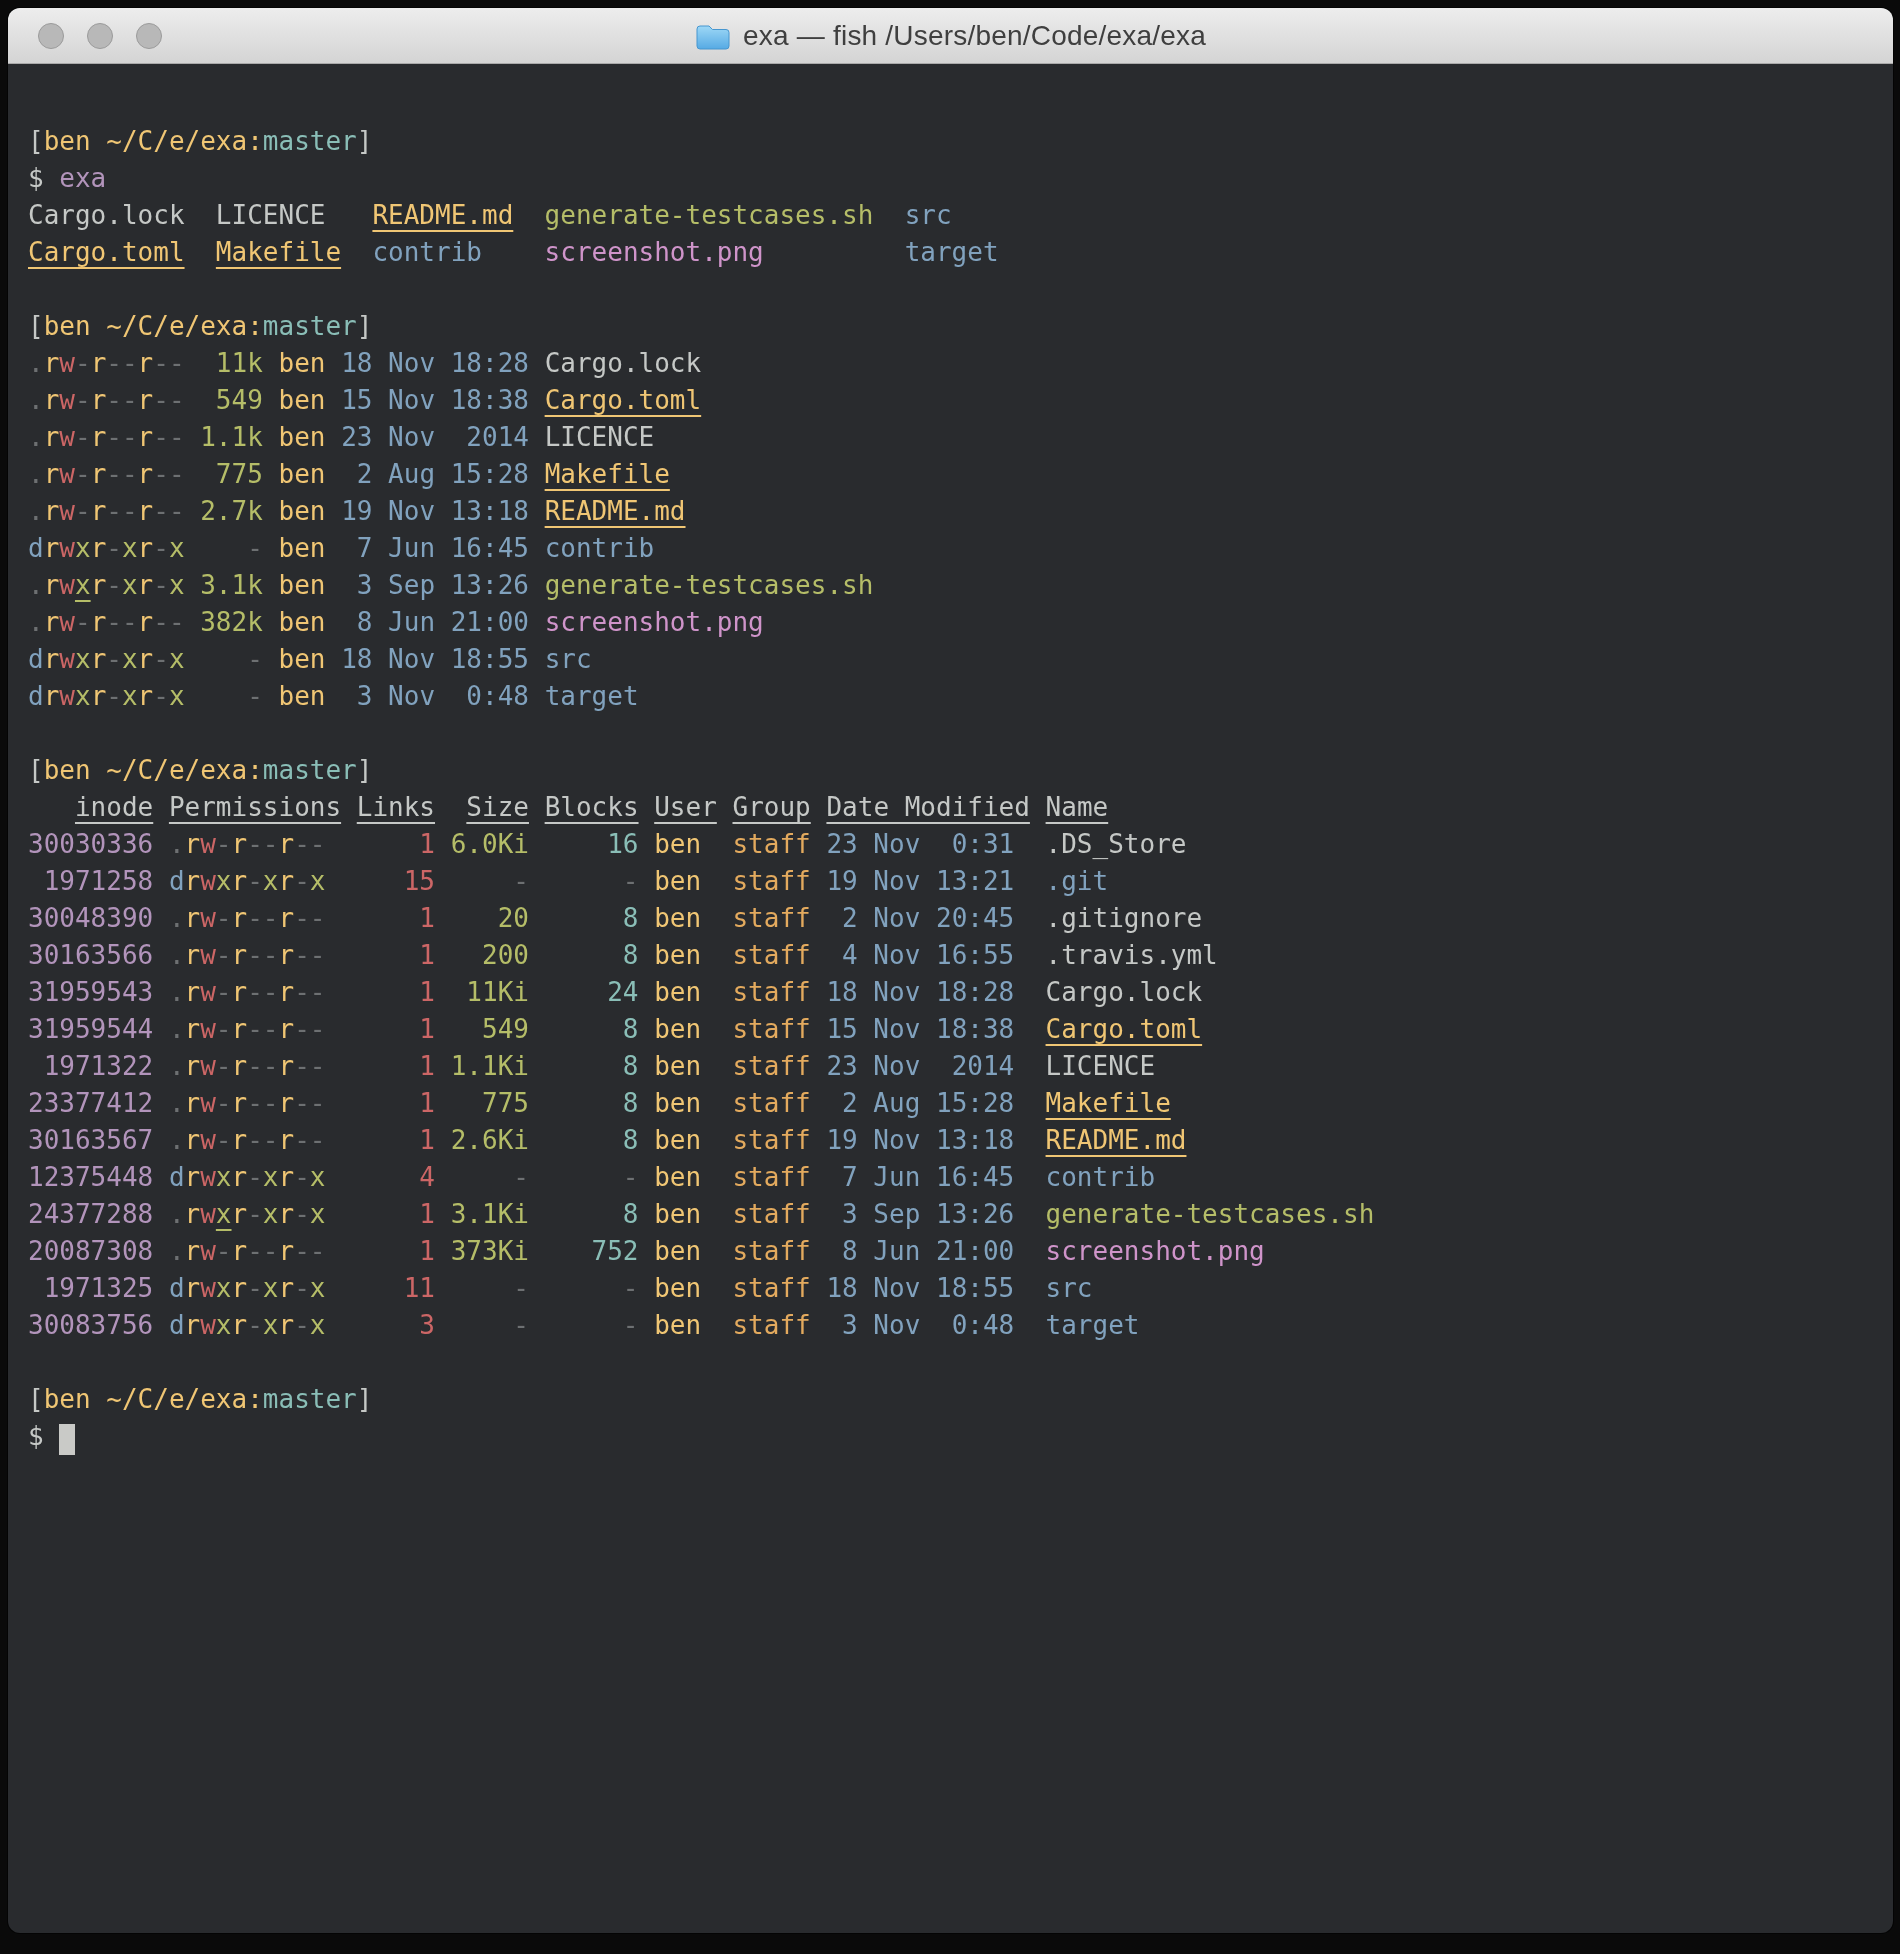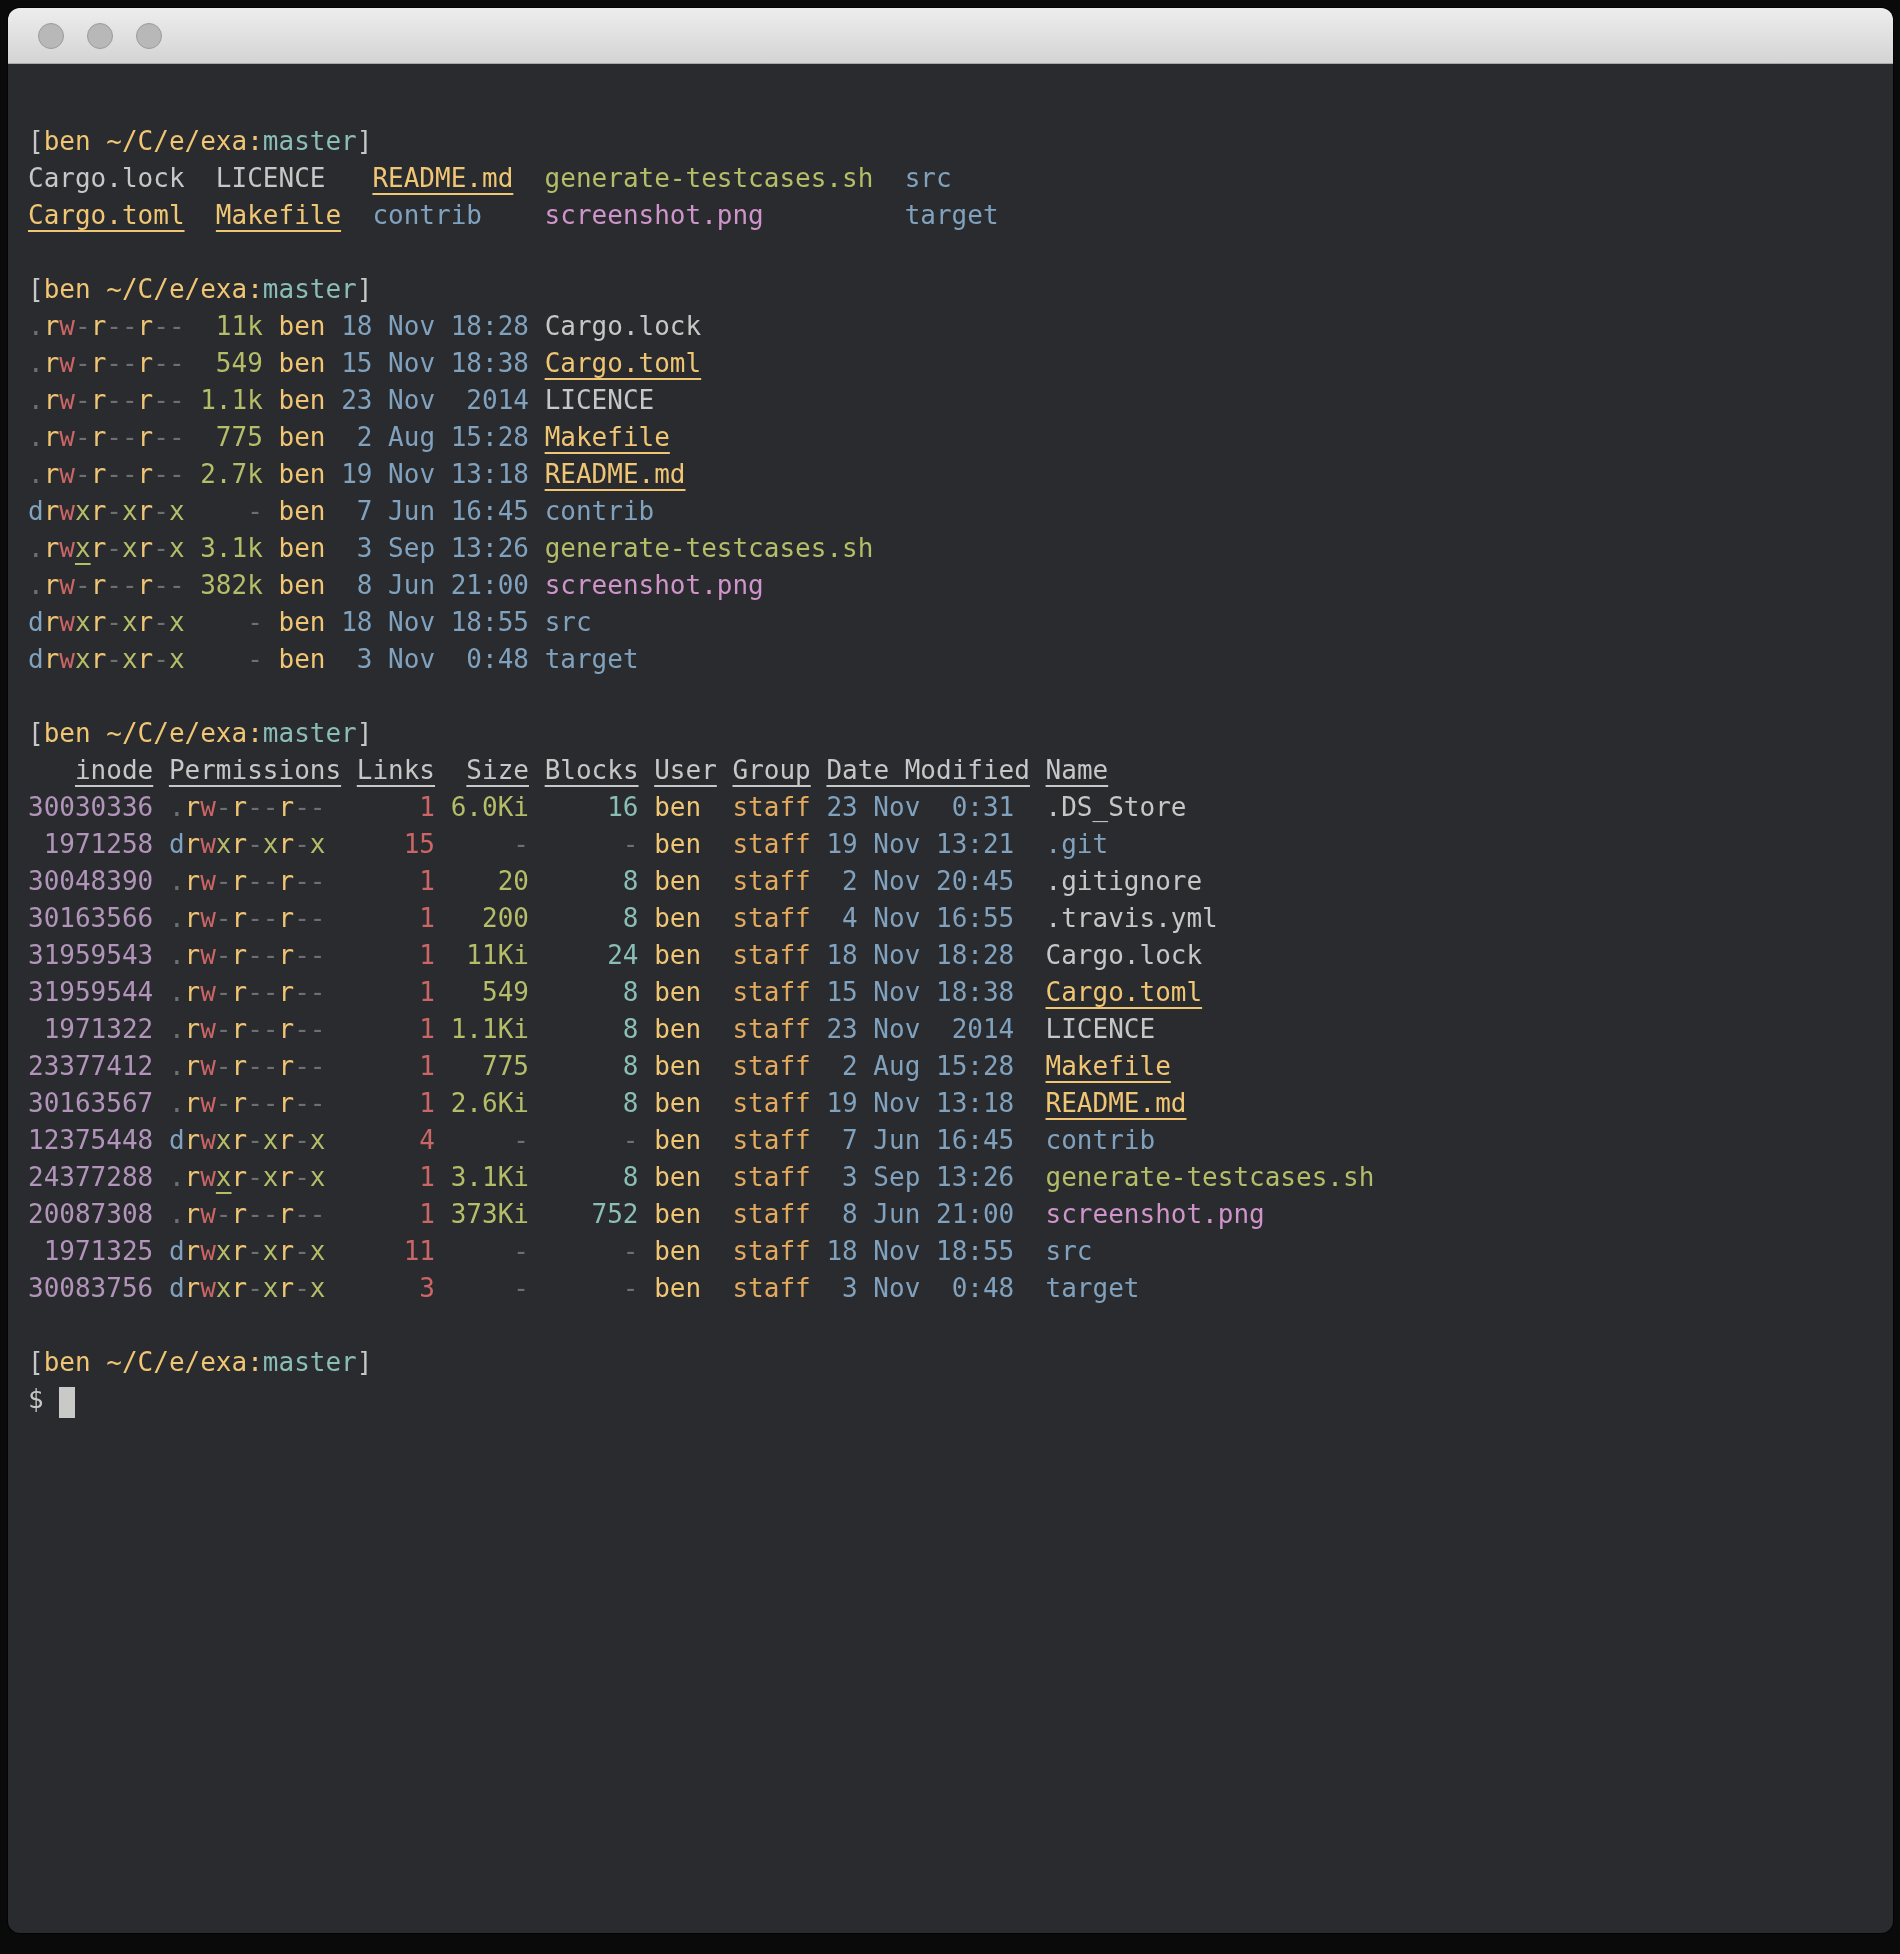--- a/index.html
+++ b/index.html
@@ -63,25 +63,40 @@
 </head>
 <body>
 
 <div class="window">
   <div class="titlebar">
     <div class="traffic">
       <span class="light"></span>
       <span class="light"></span>
       <span class="light"></span>
     </div>
+    <div class="title">
+      <span class="foldericon">
+        <svg width="36" height="30" viewBox="0 0 36 30" xmlns="http://www.w3.org/2000/svg">
+          <defs>
+            <linearGradient id="fg1" x1="0" y1="0" x2="0" y2="1">
+              <stop offset="0" stop-color="#9ed8f6"></stop>
+              <stop offset="1" stop-color="#56aae4"></stop>
+            </linearGradient>
+          </defs>
+          <path d="M2 8 a3 3 0 0 1 3 -3 h9 l3.5 3.5 H31 a3 3 0 0 1 3 3 V25 a3 3 0 0 1 -3 3 H5 a3 3 0 0 1 -3 -3 z" fill="url(#fg1)" stroke="#4796cf" stroke-width="1"></path>
+        </svg>
+      </span>
+      <span>exa — fish  /Users/ben/Code/exa/exa</span>
+    </div>
   </div>
   <div class="screen">
     <div id="term">
         <div class="line">&nbsp;</div>
         <div class="line"><span style="color: rgb(197, 200, 198);">[</span><span style="color: rgb(240, 198, 116);">ben</span><span style="color: rgb(197, 200, 198);"> </span><span style="color: rgb(240, 198, 116);">~/C/e/exa</span><span style="color: rgb(240, 198, 116);">:</span><span style="color: rgb(138, 190, 183);">master</span><span style="color: rgb(197, 200, 198);">]</span></div>
+        <div class="line"><span style="color: rgb(197, 200, 198);">$ </span><span style="color: rgb(178, 148, 187);">exa</span></div>
         <div class="line"><span style="color: rgb(197, 200, 198);">Cargo.lock</span><span style="color: rgb(197, 200, 198);">  </span><span style="color: rgb(197, 200, 198);">LICENCE</span><span style="color: rgb(197, 200, 198);">   </span><span class="u" style="color: rgb(240, 198, 116);">README.md</span><span style="color: rgb(197, 200, 198);">  </span><span style="color: rgb(181, 189, 104);">generate-testcases.sh</span><span style="color: rgb(197, 200, 198);">  </span><span style="color: rgb(129, 162, 190);">src</span></div>
         <div class="line"><span class="u" style="color: rgb(240, 198, 116);">Cargo.toml</span><span style="color: rgb(197, 200, 198);">  </span><span class="u" style="color: rgb(240, 198, 116);">Makefile</span><span style="color: rgb(197, 200, 198);">  </span><span style="color: rgb(129, 162, 190);">contrib</span><span style="color: rgb(197, 200, 198);">    </span><span style="color: rgb(207, 148, 202);">screenshot.png</span><span style="color: rgb(197, 200, 198);">         </span><span style="color: rgb(129, 162, 190);">target</span></div>
         <div class="line">&nbsp;</div>
         <div class="line"><span style="color: rgb(197, 200, 198);">[</span><span style="color: rgb(240, 198, 116);">ben</span><span style="color: rgb(197, 200, 198);"> </span><span style="color: rgb(240, 198, 116);">~/C/e/exa</span><span style="color: rgb(240, 198, 116);">:</span><span style="color: rgb(138, 190, 183);">master</span><span style="color: rgb(197, 200, 198);">]</span></div>
         <div class="line"><span style="color: rgb(109, 112, 114);">.</span><span style="color: rgb(240, 198, 116);">r</span><span style="color: rgb(204, 102, 102);">w</span><span style="color: rgb(109, 112, 114);">-</span><span style="color: rgb(240, 198, 116);">r</span><span style="color: rgb(109, 112, 114);">--</span><span style="color: rgb(240, 198, 116);">r</span><span style="color: rgb(109, 112, 114);">--</span><span style="color: rgb(181, 189, 104);">  11k</span><span style="color: rgb(197, 200, 198);"> </span><span style="color: rgb(240, 198, 116);">ben</span><span style="color: rgb(197, 200, 198);"> </span><span style="color: rgb(129, 162, 190);">18 Nov 18:28</span><span style="color: rgb(197, 200, 198);"> </span><span style="color: rgb(197, 200, 198);">Cargo.lock</span></div>
         <div class="line"><span style="color: rgb(109, 112, 114);">.</span><span style="color: rgb(240, 198, 116);">r</span><span style="color: rgb(204, 102, 102);">w</span><span style="color: rgb(109, 112, 114);">-</span><span style="color: rgb(240, 198, 116);">r</span><span style="color: rgb(109, 112, 114);">--</span><span style="color: rgb(240, 198, 116);">r</span><span style="color: rgb(109, 112, 114);">--</span><span style="color: rgb(181, 189, 104);">  549</span><span style="color: rgb(197, 200, 198);"> </span><span style="color: rgb(240, 198, 116);">ben</span><span style="color: rgb(197, 200, 198);"> </span><span style="color: rgb(129, 162, 190);">15 Nov 18:38</span><span style="color: rgb(197, 200, 198);"> </span><span class="u" style="color: rgb(240, 198, 116);">Cargo.toml</span></div>
         <div class="line"><span style="color: rgb(109, 112, 114);">.</span><span style="color: rgb(240, 198, 116);">r</span><span style="color: rgb(204, 102, 102);">w</span><span style="color: rgb(109, 112, 114);">-</span><span style="color: rgb(240, 198, 116);">r</span><span style="color: rgb(109, 112, 114);">--</span><span style="color: rgb(240, 198, 116);">r</span><span style="color: rgb(109, 112, 114);">--</span><span style="color: rgb(181, 189, 104);"> 1.1k</span><span style="color: rgb(197, 200, 198);"> </span><span style="color: rgb(240, 198, 116);">ben</span><span style="color: rgb(197, 200, 198);"> </span><span style="color: rgb(129, 162, 190);">23 Nov  2014</span><span style="color: rgb(197, 200, 198);"> </span><span style="color: rgb(197, 200, 198);">LICENCE</span></div>
         <div class="line"><span style="color: rgb(109, 112, 114);">.</span><span style="color: rgb(240, 198, 116);">r</span><span style="color: rgb(204, 102, 102);">w</span><span style="color: rgb(109, 112, 114);">-</span><span style="color: rgb(240, 198, 116);">r</span><span style="color: rgb(109, 112, 114);">--</span><span style="color: rgb(240, 198, 116);">r</span><span style="color: rgb(109, 112, 114);">--</span><span style="color: rgb(181, 189, 104);">  775</span><span style="color: rgb(197, 200, 198);"> </span><span style="color: rgb(240, 198, 116);">ben</span><span style="color: rgb(197, 200, 198);"> </span><span style="color: rgb(129, 162, 190);"> 2 Aug 15:28</span><span style="color: rgb(197, 200, 198);"> </span><span class="u" style="color: rgb(240, 198, 116);">Makefile</span></div>
         <div class="line"><span style="color: rgb(109, 112, 114);">.</span><span style="color: rgb(240, 198, 116);">r</span><span style="color: rgb(204, 102, 102);">w</span><span style="color: rgb(109, 112, 114);">-</span><span style="color: rgb(240, 198, 116);">r</span><span style="color: rgb(109, 112, 114);">--</span><span style="color: rgb(240, 198, 116);">r</span><span style="color: rgb(109, 112, 114);">--</span><span style="color: rgb(181, 189, 104);"> 2.7k</span><span style="color: rgb(197, 200, 198);"> </span><span style="color: rgb(240, 198, 116);">ben</span><span style="color: rgb(197, 200, 198);"> </span><span style="color: rgb(129, 162, 190);">19 Nov 13:18</span><span style="color: rgb(197, 200, 198);"> </span><span class="u" style="color: rgb(240, 198, 116);">README.md</span></div>
         <div class="line"><span style="color: rgb(129, 162, 190);">d</span><span style="color: rgb(240, 198, 116);">r</span><span style="color: rgb(204, 102, 102);">w</span><span style="color: rgb(181, 189, 104);">x</span><span style="color: rgb(240, 198, 116);">r</span><span style="color: rgb(109, 112, 114);">-</span><span style="color: rgb(181, 189, 104);">x</span><span style="color: rgb(240, 198, 116);">r</span><span style="color: rgb(109, 112, 114);">-</span><span style="color: rgb(181, 189, 104);">x</span><span style="color: rgb(109, 112, 114);">    -</span><span style="color: rgb(197, 200, 198);"> </span><span style="color: rgb(240, 198, 116);">ben</span><span style="color: rgb(197, 200, 198);"> </span><span style="color: rgb(129, 162, 190);"> 7 Jun 16:45</span><span style="color: rgb(197, 200, 198);"> </span><span style="color: rgb(129, 162, 190);">contrib</span></div>

